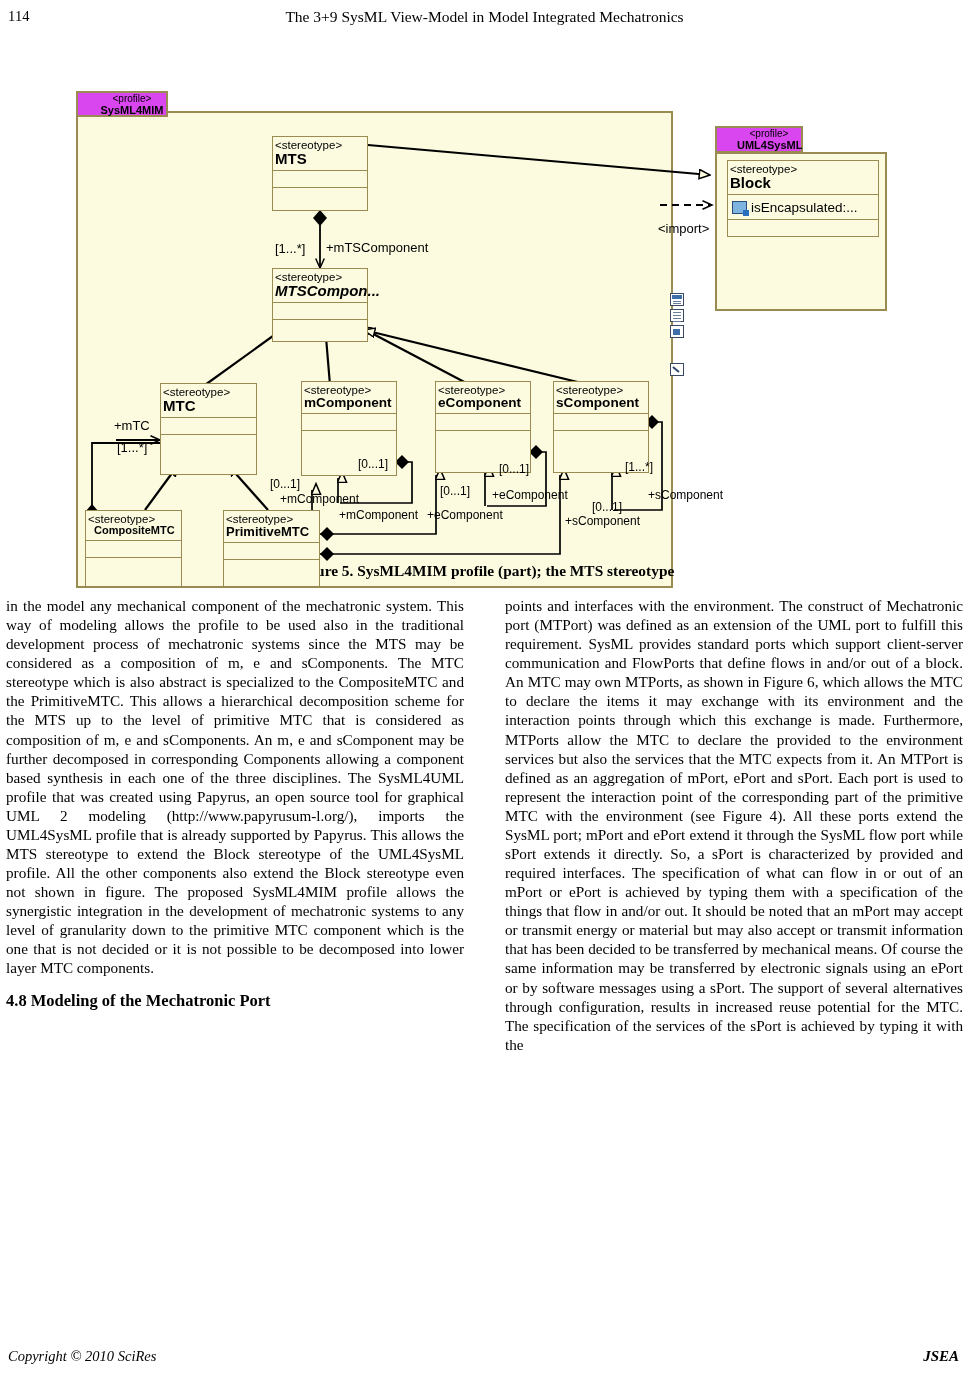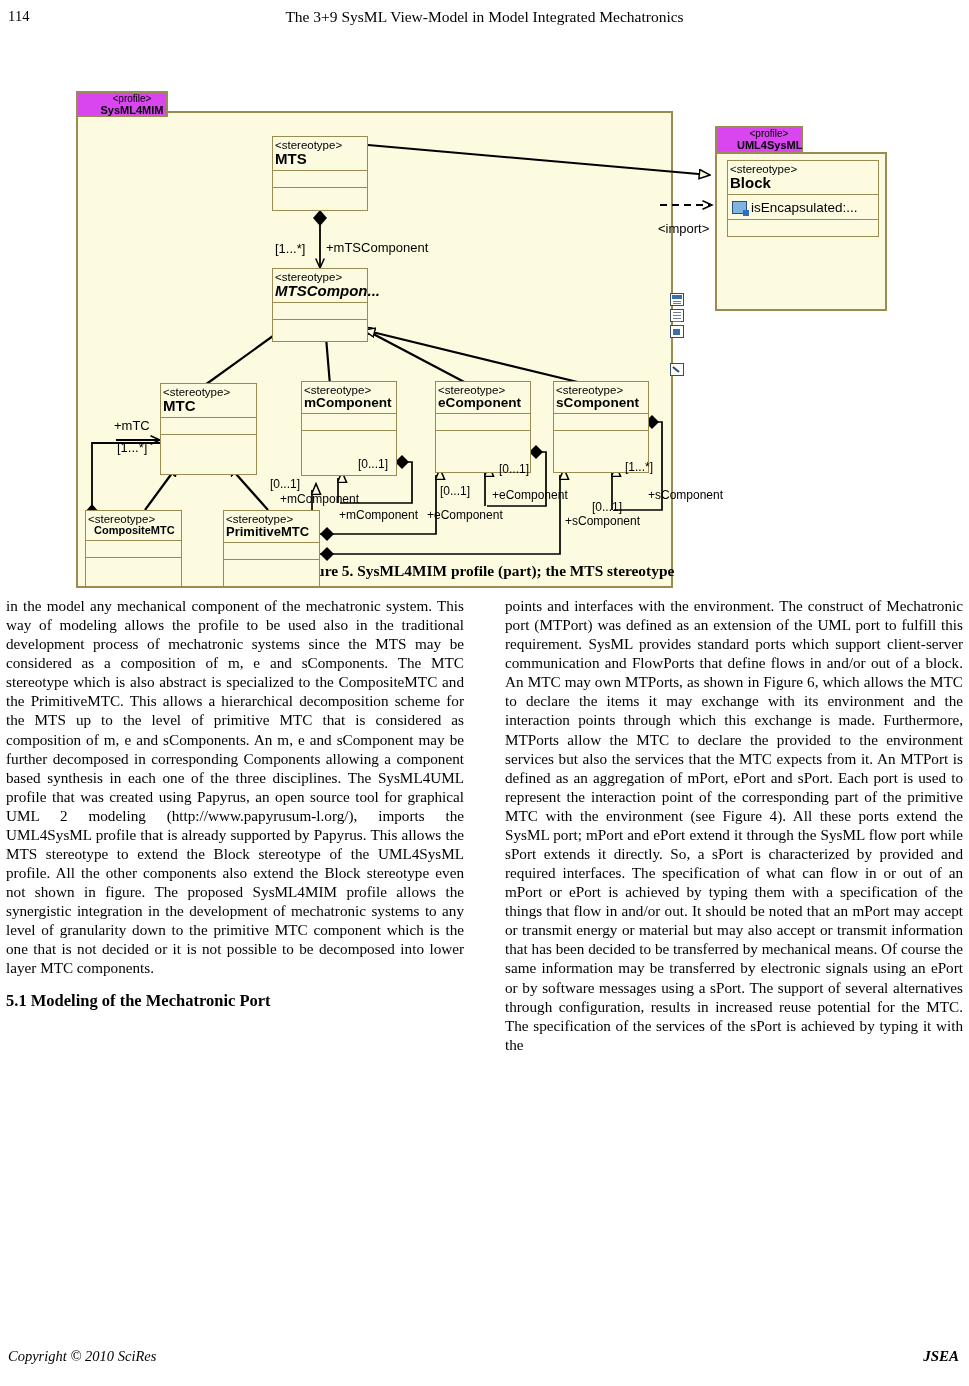--- a/index.html
+++ b/index.html
@@ -437,21 +437,21 @@
       <span class="pen"></span>
     </div>
 
   </div>
 
   <div class="fig-caption">Figure 5. SysML4MIM profile (part); the MTS stereotype</div>
 </div>
 
 <div class="col left">
   <p>in the model any mechanical component of the mechatronic system. This way of modeling allows the profile to be used also in the traditional development process of mechatronic systems since the MTS may be considered as a composition of m, e and sComponents. The MTC stereotype which is also abstract is specialized to the CompositeMTC and the PrimitiveMTC. This allows a hierarchical decomposition scheme for the MTS up to the level of primitive MTC that is considered as composition of m, e and sComponents. An m, e and sComponent may be further decomposed in corresponding Components allowing a component based synthesis in each one of the three disciplines. The SysML4UML profile that was created using Papyrus, an open source tool for graphical UML 2 modeling (http://www.papyrusum-l.org/), imports the UML4SysML profile that is already supported by Papyrus. This allows the MTS stereotype to extend the Block stereotype of the UML4SysML profile. All the other components also extend the Block stereotype even not shown in figure. The proposed SysML4MIM profile allows the synergistic integration in the development of mechatronic systems to any level of granularity down to the primitive MTC component which is the one that is not decided or it is not possible to be decomposed into lower layer MTC components.</p>
-  <div class="sec-head">5.1 Modeling of the Mechatronic Port</div>
+  <div class="sec-head">4.8 Modeling of the Mechatronic Port</div>
 </div>
 
 <div class="col right">
   <p>points and interfaces with the environment. The construct of Mechatronic port (MTPort) was defined as an extension of the UML port to fulfill this requirement. SysML provides standard ports which support client-server communication and FlowPorts that define flows in and/or out of a block. An MTC may own MTPorts, as shown in Figure 6, which allows the MTC to declare the items it may exchange with its environment and the interaction points through which this exchange is made. Furthermore, MTPorts allow the MTC to declare the provided to the environment services but also the services that the MTC expects from it. An MTPort is defined as an aggregation of mPort, ePort and sPort. Each port is used to represent the interaction point of the corresponding part of the primitive MTC with the environment (see Figure 4). All these ports extend the SysML port; mPort and ePort extend it through the SysML flow port while sPort extends it directly. So, a sPort is characterized by provided and required interfaces. The specification of what can flow in or out of an mPort or ePort is achieved by typing them with a specification of the things that flow in and/or out. It should be noted that an mPort may accept or transmit energy or material but may also accept or transmit information that has been decided to be transferred by mechanical means. Of course the same information may be transferred by electronic signals using an ePort or by software messages using a sPort. The support of several alternatives through configuration, results in increased reuse potential for the MTC. The specification of the services of the sPort is achieved by typing it with the</p>
 </div>
 
 <div class="footer">
   <div class="copyright">Copyright © 2010 SciRes</div>
   <div class="journal">JSEA</div>
 </div>

